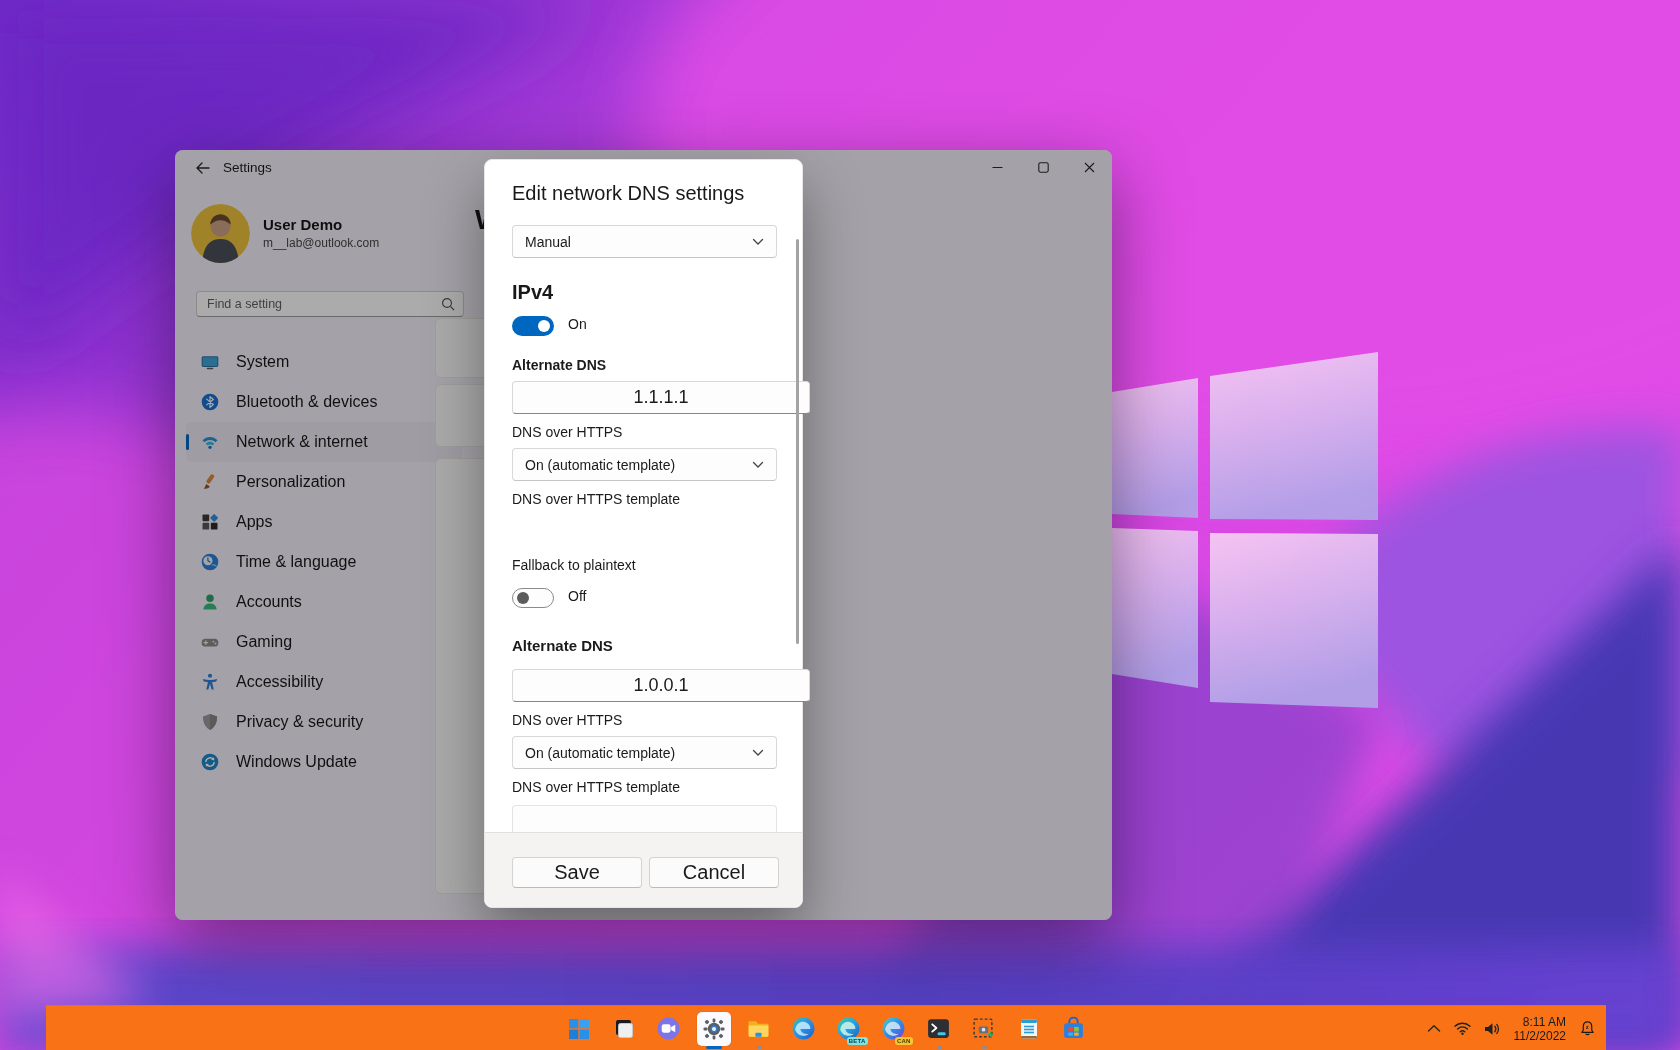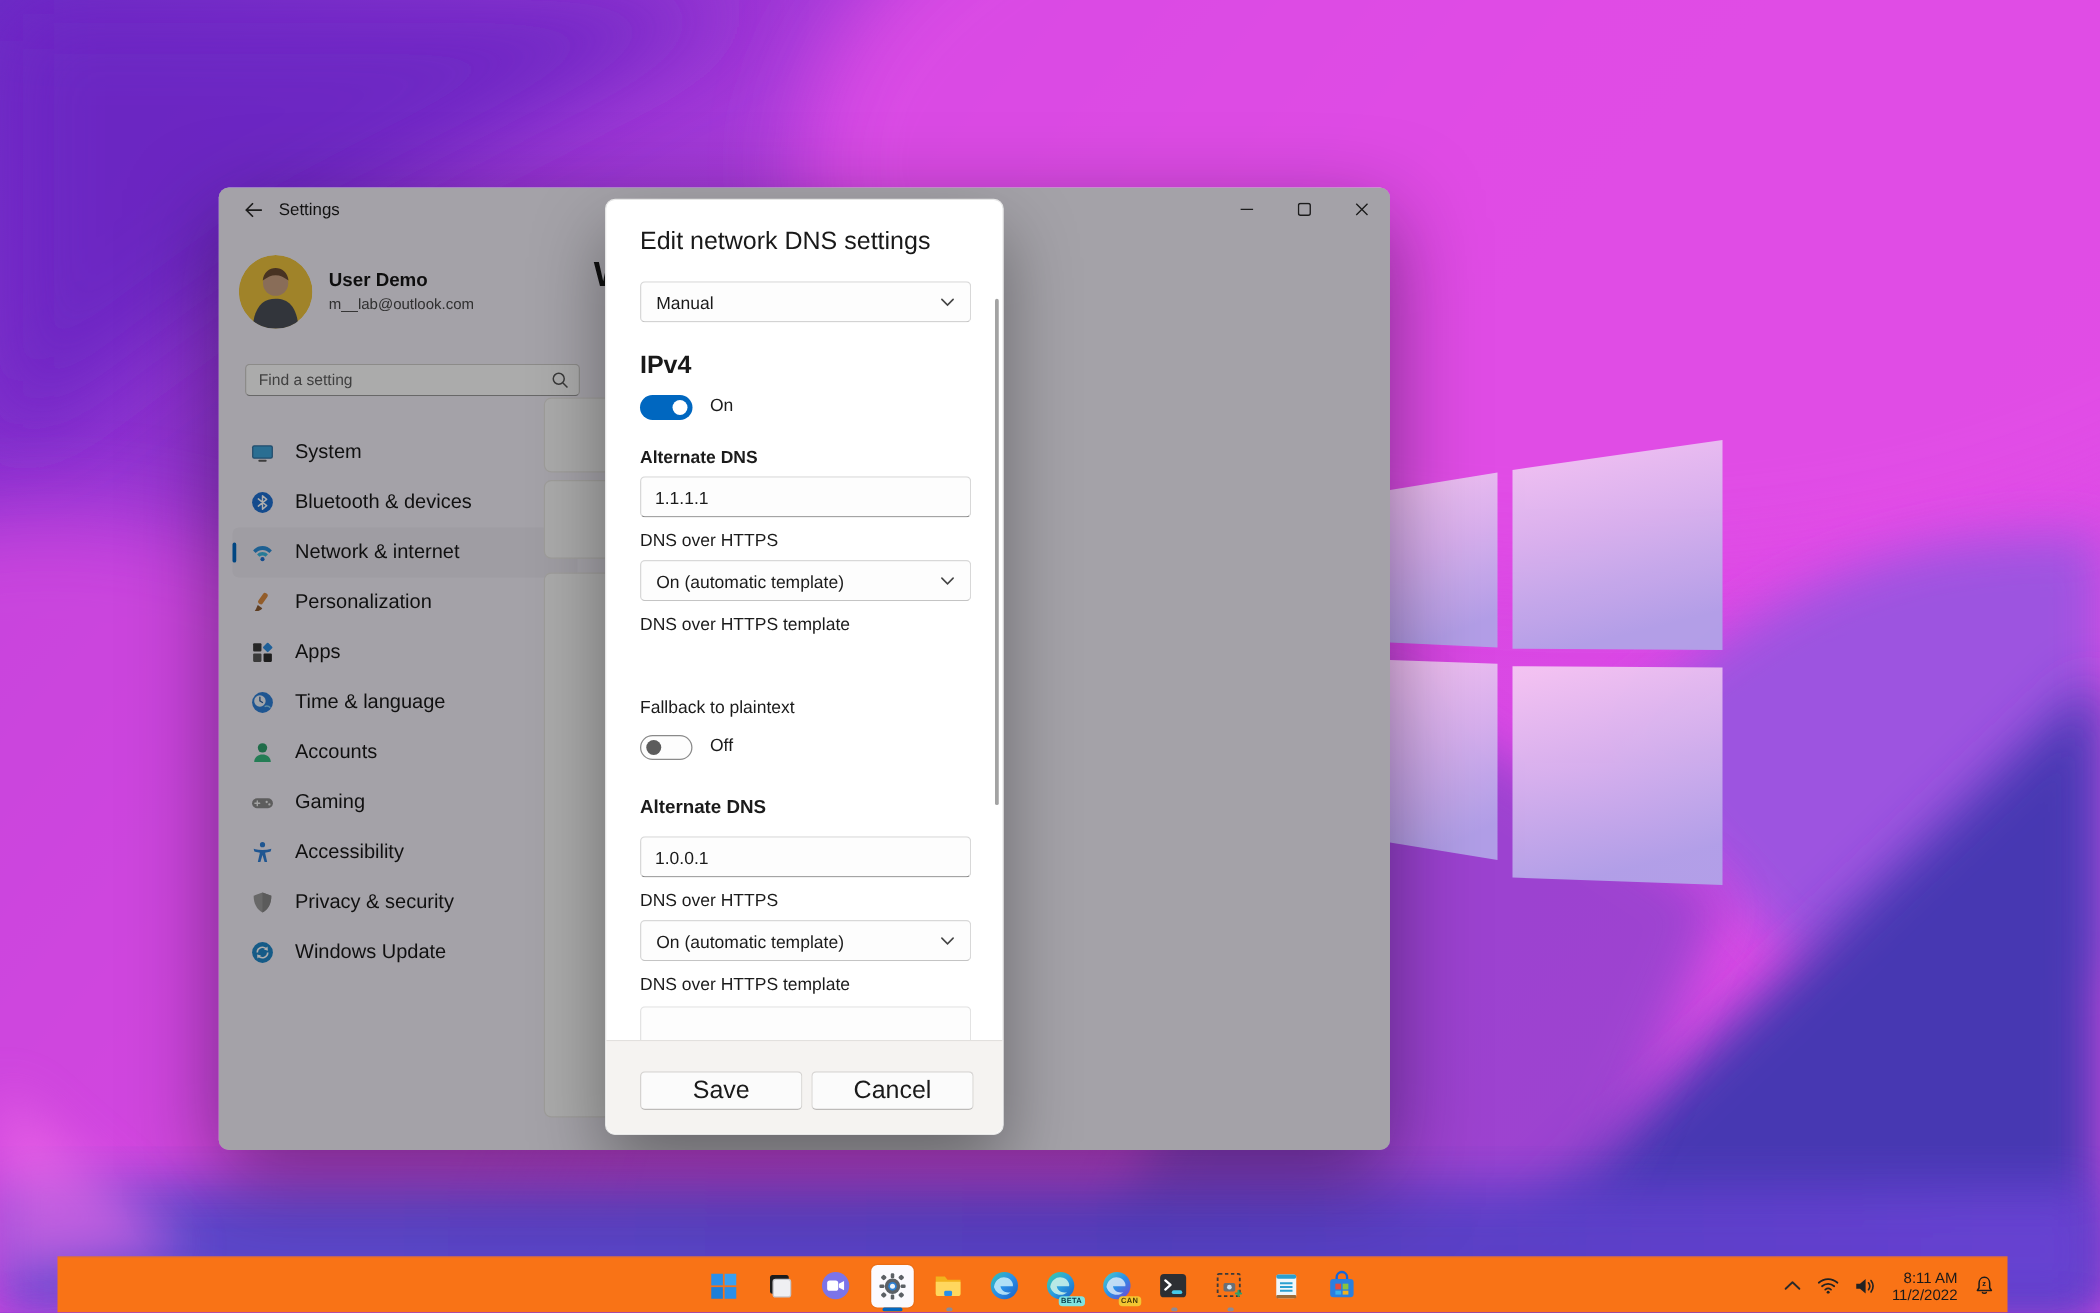--- a/index.html
+++ b/index.html
@@ -50,22 +50,22 @@
   
   .dialog { position:absolute; left:309px; top:9px; width:319px; height:749px; background:#ffffff;
     border-radius:8px; z-index:10; box-shadow:0 26px 58px rgba(0,0,0,.37); border:1px solid #e6e6e6; }
   .dlg-title { position:absolute; left:27px; top:22px; font-size:20px; font-weight:400; color:#191919; }
   .dlg-h2 { position:absolute; left:27px; font-size:20px; font-weight:600; color:#191919; }
   .dlg-label { position:absolute; left:27px; font-size:14px; color:#1b1b1b; }
   .dlg-label.b { font-weight:600; }
   .select { position:absolute; left:27px; width:265px; height:33px; background:#fdfdfd; border:1px solid #d8d8d8;
     border-bottom-color:#c4c4c4; border-radius:4px; display:flex; align-items:center; padding:0 12px; font-size:14px; color:#1b1b1b; }
   .select .chev { margin-left:auto; }
-  .tfield { position:absolute; left:27px; width:265px; height:33px; background:#fdfdfd; border:1px solid #d8d8d8;
-    border-bottom:1px solid #868686; border-radius:4px; font-size:14px; color:#1b1b1b; padding:0 11px; outline:0; font-family:"Liberation Sans",sans-serif; }
+  .tfield { position:absolute; left:27px; width:298px; height:33px; background:#fdfdfd; border:1px solid #d8d8d8;
+    border-bottom:1px solid #868686; border-radius:4px; font-size:18px; color:#1b1b1b; padding:0 11px; outline:0; font-family:"Liberation Sans",sans-serif;text-align:center; }
   .tfield:disabled { background:#fdfdfd; border:1px solid #e3e3e3; border-bottom-color:#dcdcdc; color:#9c9c9c; }
   .tfield::placeholder { color:#9c9c9c; }
   .toggle-row { position:absolute; left:27px; display:flex; align-items:flex-start; gap:14px; }
   .tg { width:42px; height:20px; border-radius:11px; position:relative; }
   .tg.on { background:#0067c0; }
   .tg.on .knob { position:absolute; right:4px; top:4px; width:12px; height:12px; border-radius:50%; background:#ffffff; }
   .tg.off { background:#fdfdfd; border:1px solid #8a8a8a; }
   .tg.off .knob { position:absolute; left:4px; top:3px; width:12px; height:12px; border-radius:50%; background:#5c5c5c; }
   .tg-state { font-size:14px; color:#1b1b1b; }
   .dlg-scroll { position:absolute; right:3px; top:79px; width:3px; height:405px; border-radius:2px; background:#a3a3a3; }

